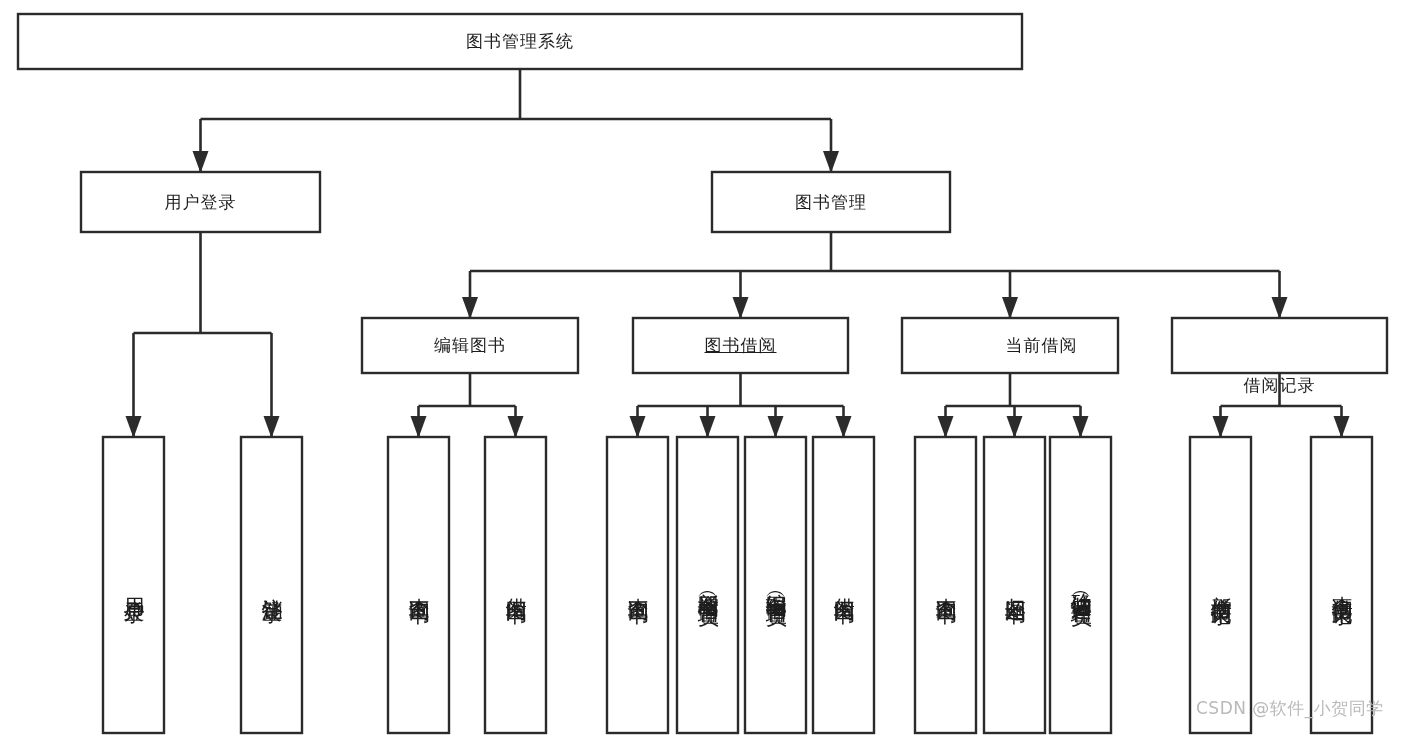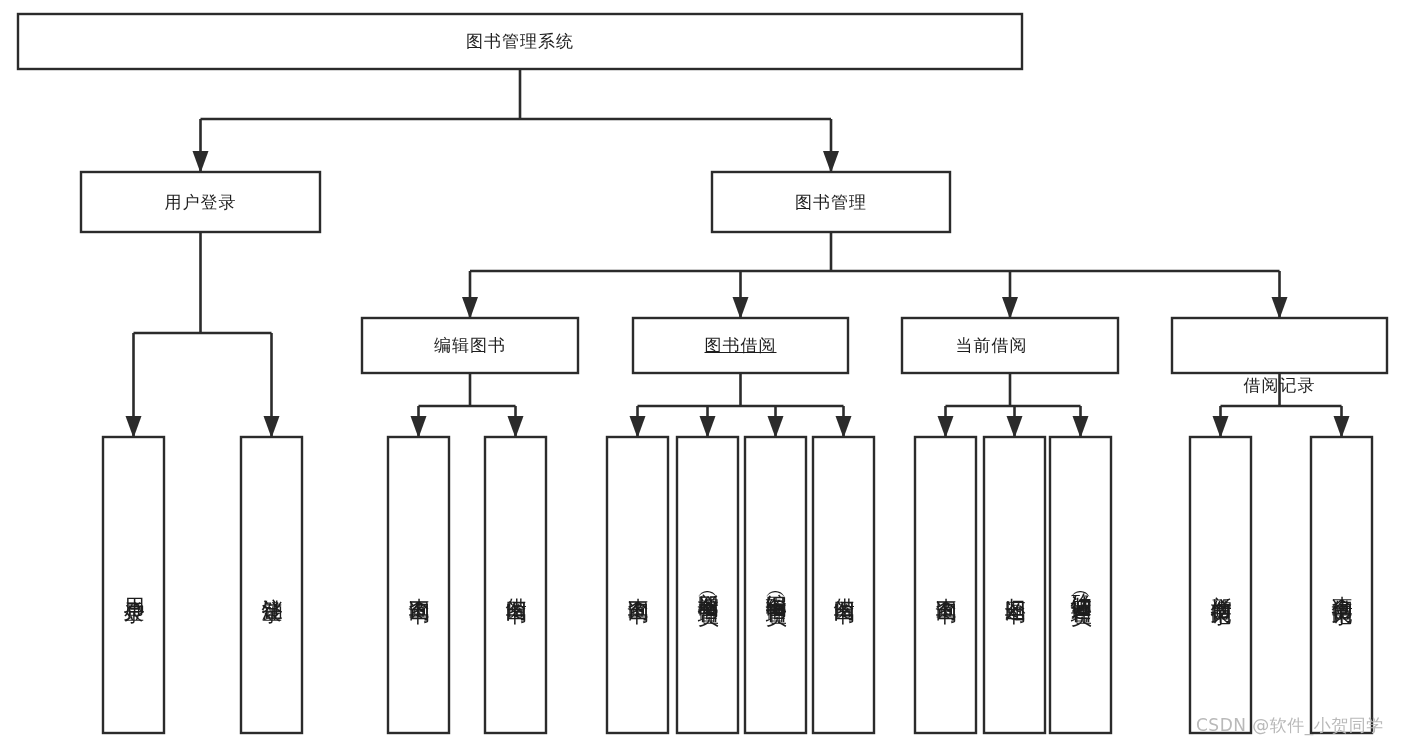--- a/index.html
+++ b/index.html
@@ -166,22 +166,22 @@
       <div class="node-label-v" style="left: 103px; top: 437px; width: 61px; height: 296px;">用户登录</div>
       <div class="node-label-v" style="left: 241px; top: 437px; width: 61px; height: 296px;">注销登录</div>
       <div class="node-label-h" style="left: 362px; top: 318px; width: 216px; height: 55px;">编辑图书</div>
       <div class="node-label-v" style="left: 388px; top: 437px; width: 61px; height: 296px;">查询图书</div>
       <div class="node-label-v" style="left: 485px; top: 437px; width: 61px; height: 296px;">借阅图书</div>
       <div class="node-label-h" style="left: 633px; top: 318px; width: 215px; height: 55px; text-decoration: underline;">图书借阅</div>
       <div class="node-label-v" style="left: 607px; top: 437px; width: 61px; height: 296px;">查询图书</div>
       <div class="node-label-v" style="left: 677px; top: 437px; width: 61px; height: 296px;">新增图书（管理员）</div>
       <div class="node-label-v" style="left: 745px; top: 437px; width: 61px; height: 296px;">编辑图书（管理员）</div>
       <div class="node-label-v" style="left: 813px; top: 437px; width: 61px; height: 296px;">借阅图书</div>
-      <div class="node-label-h" style="left: 902px; top: 318px; width: 179px; height: 55px;">当前借阅</div>
+      <div class="node-label-h" style="left: 952px; top: 318px; width: 179px; height: 55px;">当前借阅</div>
       <div class="node-label-v" style="left: 915px; top: 437px; width: 61px; height: 296px;">查询图书</div>
       <div class="node-label-v" style="left: 984px; top: 437px; width: 61px; height: 296px;">归还图书</div>
       <div class="node-label-v" style="left: 1050px; top: 437px; width: 61px; height: 296px;">确认归还（管理员）</div>
       <div class="node-label-h" style="left: 1172px; top: 318px; width: 215px; height: 55px; margin-top: 40px;">借阅记录</div>
       <div class="node-label-v" style="left: 1190px; top: 437px; width: 61px; height: 296px;">新增借阅记录</div>
       <div class="node-label-v" style="left: 1311px; top: 437px; width: 61px; height: 296px;">查询借阅记录</div>
     </div>
-  <div class="watermark" style="left: 1196px; top: 714px; text-align: center;">CSDN @软件_小贺同学</div>
+  <div class="watermark" style="left: 1196px; top: 697px; text-align: center;">CSDN @软件_小贺同学</div>
 </div>
 
 </body></html>

